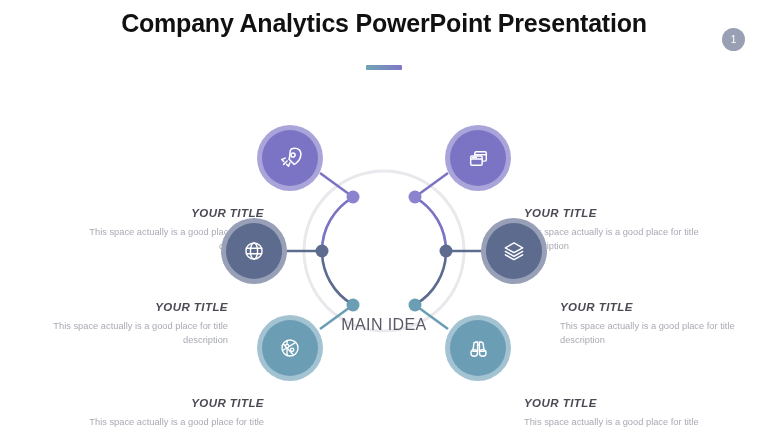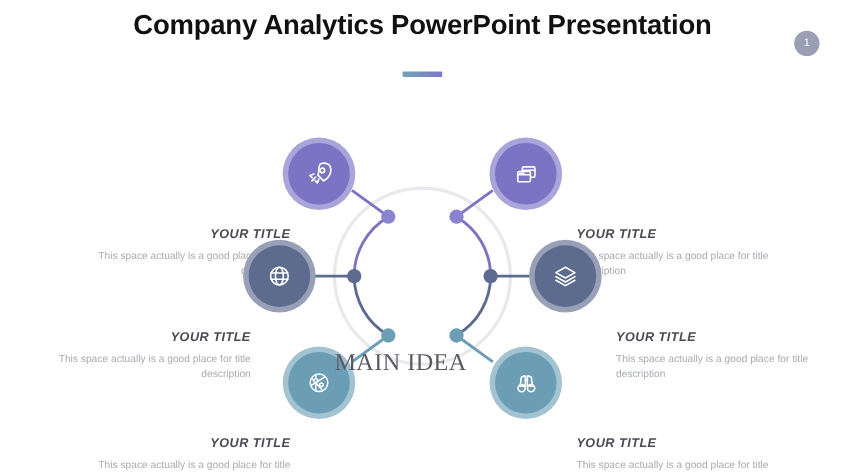--- a/index.html
+++ b/index.html
@@ -76,24 +76,25 @@
     left: 0;
     top: 0;
   }
 
   
   #main-idea {
     position: absolute;
     left: 304px;
     top: 231px;
     width: 160px;
-    font-size: 22px;
+    text-align: center;
+    font-size: 16px;
     color: #5a5a66;
     letter-spacing: 0.4px;
-    font-family: Liberation Serif, serif;
+    font-family: Liberation Sans, sans-serif;
   }
 
   
   .node {
     position: absolute;
     width: 56px;
     height: 56px;
     border-radius: 50%;
     display: flex;
     align-items: center;

